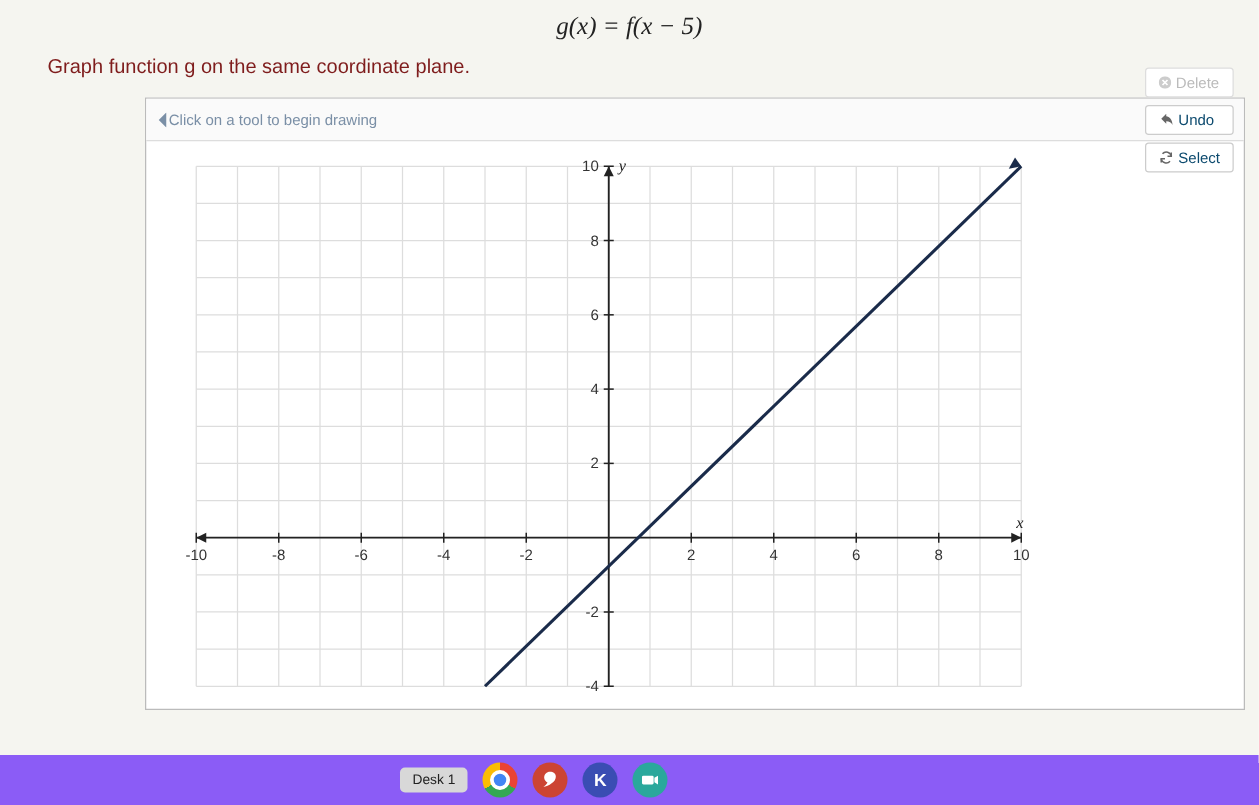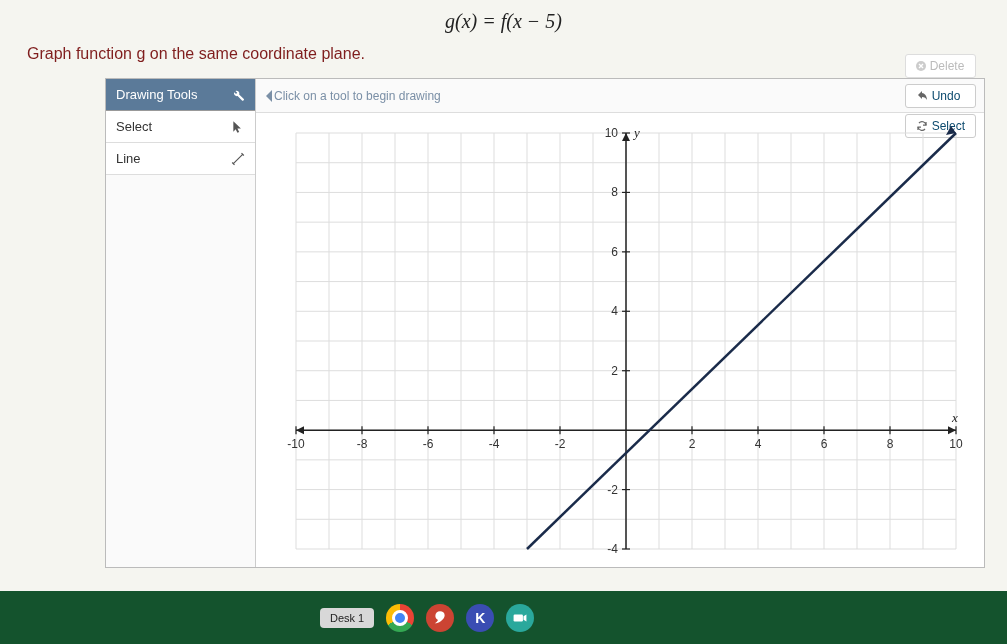--- a/index.html
+++ b/index.html
@@ -5,21 +5,21 @@
     * { box-sizing: border-box; margin: 0; padding: 0; }
     body {
       font-family: Arial, sans-serif;
       background: #f5f5f0;
       width: 1007px;
       height: 644px;
       overflow: hidden;
       position: relative;
     }
     .content-area {
-      padding: 10px 15px;
+      padding: 10px 26px;
     }
     .formula {
       text-align: center;
       font-family: 'Times New Roman', serif;
       font-style: italic;
       font-size: 20px;
       color: #222;
       margin-bottom: 12px;
     }
     .instruction {
@@ -108,22 +108,22 @@
     }
     .graph-svg {
       position: absolute;
       top: 0; left: 0;
     }
     .taskbar {
       position: absolute;
       bottom: 0;
       left: 0;
       width: 100%;
-      height: 53px;
-      background: #14532d;
+      height: 40px;
+      background: #8b5cf6;
       display: flex;
       align-items: center;
       padding: 0 20px;
       gap: 12px;
     }
     .desk-label {
       background: #d8d8d8;
       color: #222;
       font-size: 11px;
       padding: 4px 10px;
@@ -151,46 +151,20 @@
     }
   </style>
 </head>
 <body>
 
 <div class="content-area">
   <div class="formula">g(x) = f(x − 5)</div>
   <div class="instruction">Graph function g on the same coordinate plane.</div>
 
   <div class="app-container">
-    <div class="sidebar">
-      <div class="sidebar-header">
-        <span>Drawing Tools</span>
-        <span class="wrench-icon">
-          <svg width="14" height="14" viewBox="0 0 24 24" fill="#fff">
-              <path d="M22 19l-8-8c.6-1.6.2-3.5-1.1-4.8-1.4-1.4-3.5-1.7-5.2-.9l3 3-2.1 2.1-3-3c-.8 1.7-.5 3.8.9 5.2 1.3 1.3 3.2 1.7 4.8 1.1l8 8c.4.4 1 .4 1.4 0l1.3-1.3c.4-.4.4-1 0-1.4z"></path>
-            </svg>
-        </span>
-      </div>
-      <div class="sidebar-item">
-        <span>Select</span>
-        <span class="cursor-icon">
-          <svg width="14" height="14" viewBox="0 0 24 24" fill="#555">
-              <path d="M4 2l0 18 4-4 3 6 3-1.5-3-6 6 0z"></path>
-            </svg>
-        </span>
-      </div>
-      <div class="sidebar-item">
-        <span>Line</span>
-        <span class="line-icon">
-          <svg width="14" height="14" viewBox="0 0 24 24" fill="none" stroke="#555" stroke-width="2">
-              <path d="M4 20 L20 4 M18 2 L22 6 M2 18 L6 22"></path>
-            </svg>
-        </span>
-      </div>
-    </div>
 
     <div class="main-panel">
       <div class="toolbar">
         <span class="collapse-icon">
           <svg width="10" height="12" viewBox="0 0 10 12" fill="#7a8fa6">
               <path d="M8 0 L2 6 L8 12 Z"></path>
             </svg>
         </span>
         <div class="toolbar-hint">
           <span>Click on a tool to begin drawing</span>

